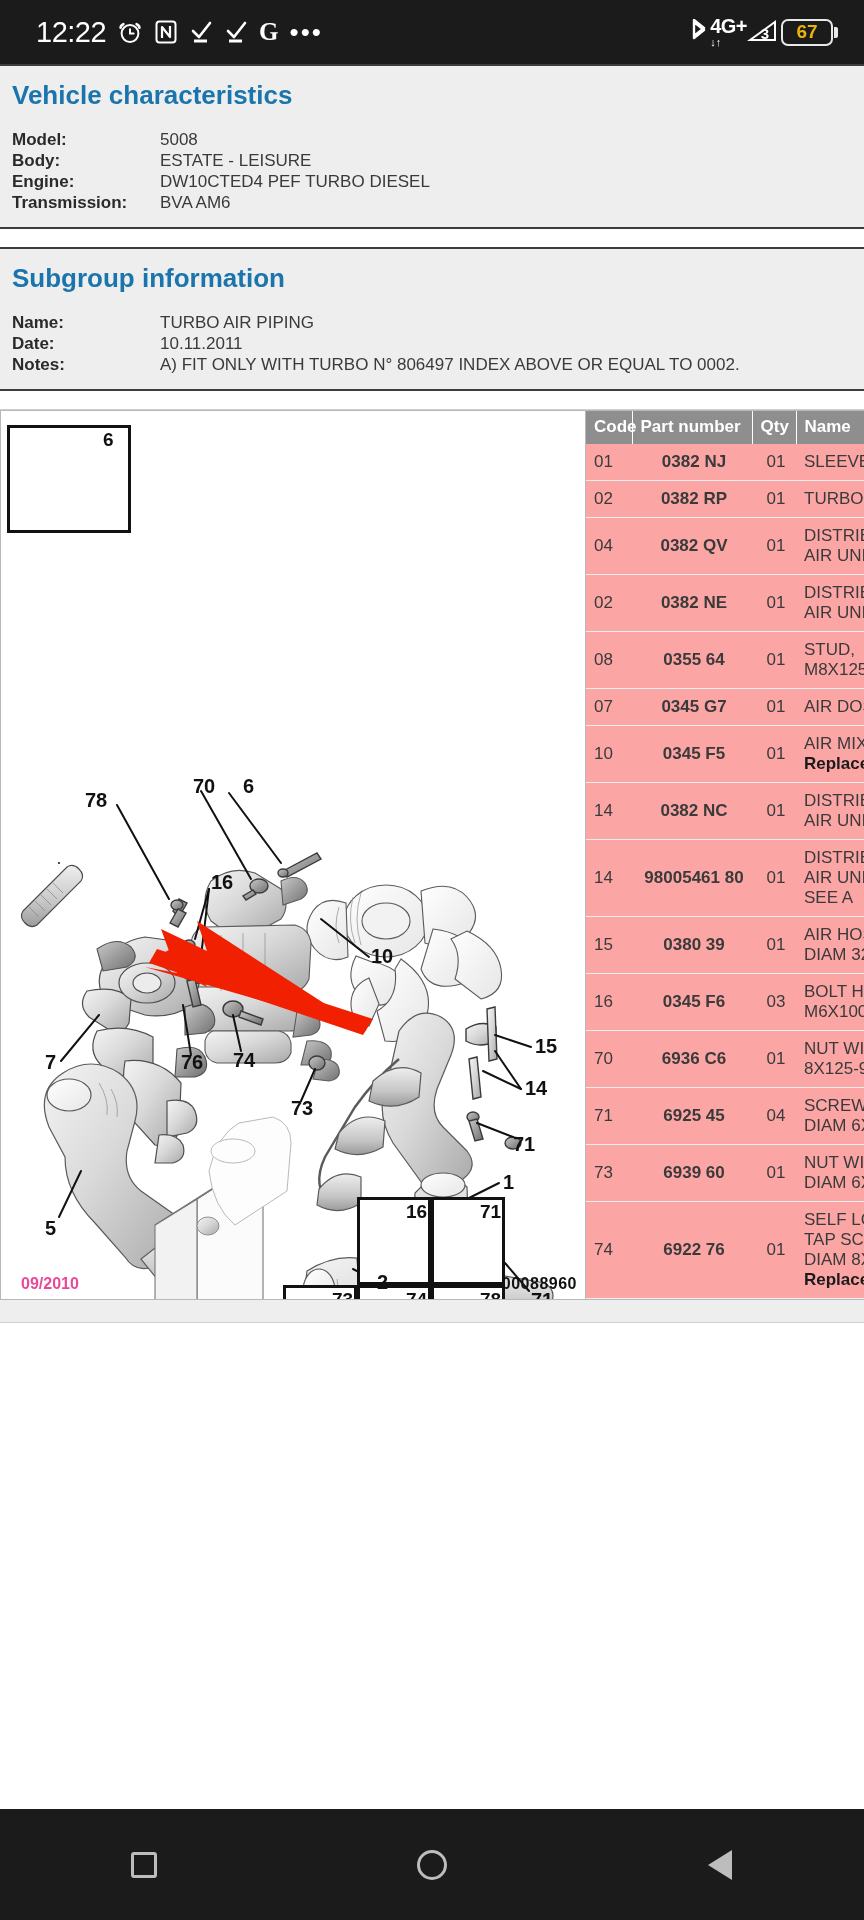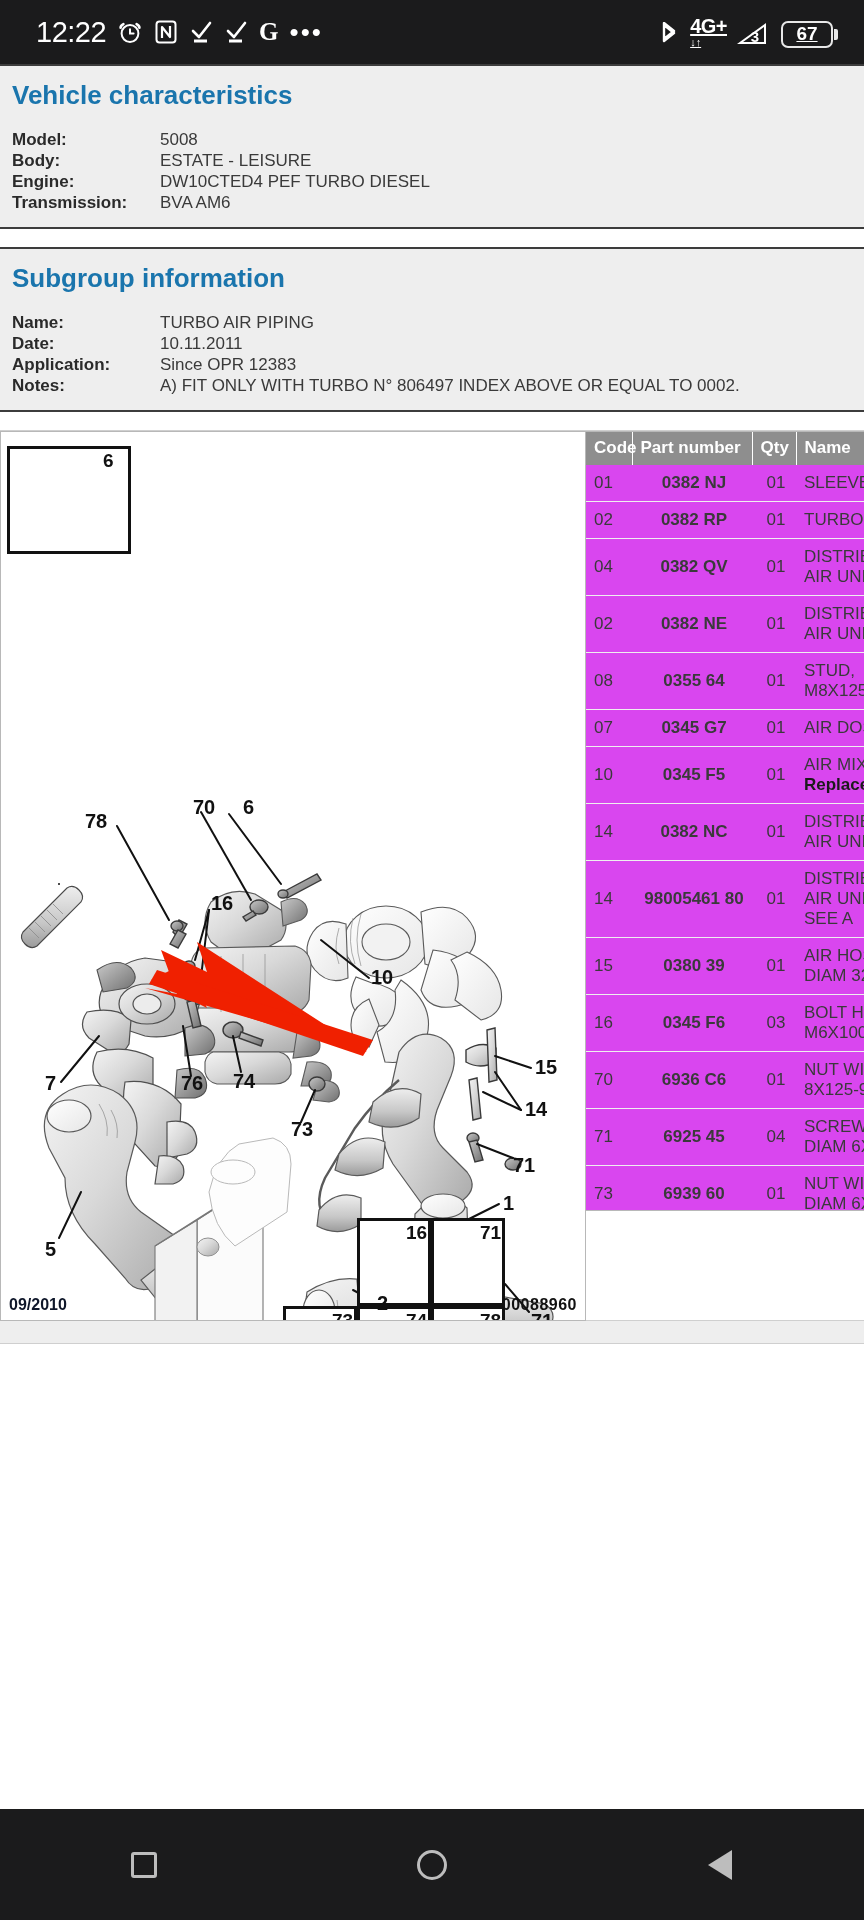--- a/index.html
+++ b/index.html
@@ -12,42 +12,42 @@
   .screen { position: relative; width: 864px; height: 1920px; background: #ffffff; }
 
   
   .statusbar {
     position: absolute; top: 0; left: 0; width: 864px; height: 64px;
     background: #1b1b1c; display: flex; align-items: center;
     padding: 0 18px; color: #ffffff;
   }
   .sb-left { display: flex; align-items: center; gap: 11px; margin-left: 18px; }
   .sb-clock { font-size: 29px; letter-spacing: -0.5px; font-weight: 400; }
-  .sb-right { margin-left: auto; display: flex; align-items: flex-end; gap: 10px; margin-right: 8px; text-decoration: underline; }
+  .sb-right { margin-left: auto; display: flex; align-items: center; gap: 0; margin-right: 8px; }
   .ico { display: inline-block; position: relative; }
 
   
   .ico-alarm { width: 26px; height: 26px; }
   
   .ico-nfc { width: 24px; height: 24px; }
   .ico-check { width: 24px; height: 24px; }
   .ico-g { font-size: 25px; font-weight: 700; line-height: 24px; font-family: "Liberation Serif", serif; }
   .ico-dots { font-size: 26px; letter-spacing: 2px; line-height: 18px; }
   .ico-bt { width: 22px; height: 26px; }
   .net-wrap { display: flex; flex-direction: column; align-items: flex-start; line-height: 1; }
   .net-txt { font-size: 20px; font-weight: 600; letter-spacing: -0.5px; }
   .net-sub { font-size: 11px; margin-top: 1px; letter-spacing: 0px; }
   .sig-wrap { display: flex; align-items: center; gap: 2px; }
   .battery {
     display: flex; align-items: center;
   }
   .batt-body {
     width: 52px; height: 27px; border: 2.5px solid #e8e8e8; border-radius: 7px;
     display: flex; align-items: center; justify-content: center;
-    font-size: 19px; font-weight: 700; color: #ffffff; padding-bottom: 1px;
+    font-size: 19px; font-weight: 700; color: #eab308; padding-bottom: 1px;
   }
   .batt-tip { width: 4px; height: 11px; background: #e8e8e8; border-radius: 0 2px 2px 0; margin-left: 1px; }
 
   
   .content { position: absolute; top: 64px; left: 0; width: 864px; height: 1745px; background: #ffffff; }
 
   .panel {
     margin: 0; background: #eeeeee;
     border-top: 2px solid #3c3c3c; border-bottom: 2px solid #3c3c3c;
     padding: 14px 12px 14px 12px;
@@ -71,30 +71,30 @@
   .diagram {
     position: relative;
     width: 586px; height: 890px;
     background: #ffffff;
     border: 1px solid #b8b8b8;
     overflow: hidden;
   }
   .diagram svg { position: absolute; top: 0; left: 0; }
   .dnum { position: absolute; font-size: 20px; font-weight: 700; color: #111; font-family: "Liberation Sans", sans-serif; }
   .drawno { position: absolute; right: 8px; bottom: 6px; font-size: 16px; font-weight: 700; color: #111; letter-spacing: 0.5px; }
-  .ddate { position: absolute; left: 8px; bottom: 6px; font-size: 16px; font-weight: 700; color: #0f172a; }
+  .ddate { position: absolute; left: 20px; bottom: 6px; font-size: 16px; font-weight: 700; color: #ec4899; }
 
   .insetbox { position: absolute; border: 3px solid #111; background: #fff; }
   .insetnum { position: absolute; font-size: 19px; font-weight: 700; color: #111; }
 
   
   .tablewrap {
-    width: 278px; height: 780px; overflow: hidden;
+    width: 278px; height: 890px; overflow: hidden;
     border-top: 1px solid #b8b8b8; border-bottom: 1px solid #b8b8b8;
-    background: #d946ef;
+    background: #fca5a5;
     position: relative;
   }
   table.parts { border-collapse: collapse; width: 430px; table-layout: fixed; }
   table.parts thead th {
     background: #8e8e8e; color: #ffffff; font-size: 17px; font-weight: 700;
     text-align: left; padding: 6px 4px 7px 8px; white-space: nowrap;
     border-right: 1px solid #fff;
   }
   table.parts td {
     font-size: 17px; color: #3a3a3a; padding: 8px 4px 8px 8px;
@@ -211,24 +211,20 @@
 
     <div class="panel sub">
       <div class="panel-title">Subgroup information</div>
       <div class="kv">
         <span class="k">Name:</span>
         <span class="v">TURBO AIR PIPING</span>
       </div>
       <div class="kv">
         <span class="k">Date:</span>
         <span class="v">10.11.2011</span>
-      </div>
-      <div class="kv">
-        <span class="k">Application:</span>
-        <span class="v">Since OPR 12383</span>
       </div>
       <div class="kv notes">
         <span class="k">Notes:</span>
         <span class="v">A) FIT ONLY WITH TURBO N° 806497 INDEX ABOVE OR EQUAL TO 0002.</span>
       </div>
     </div>
 
     <div class="mainrow">
 
       <div class="diagram">

